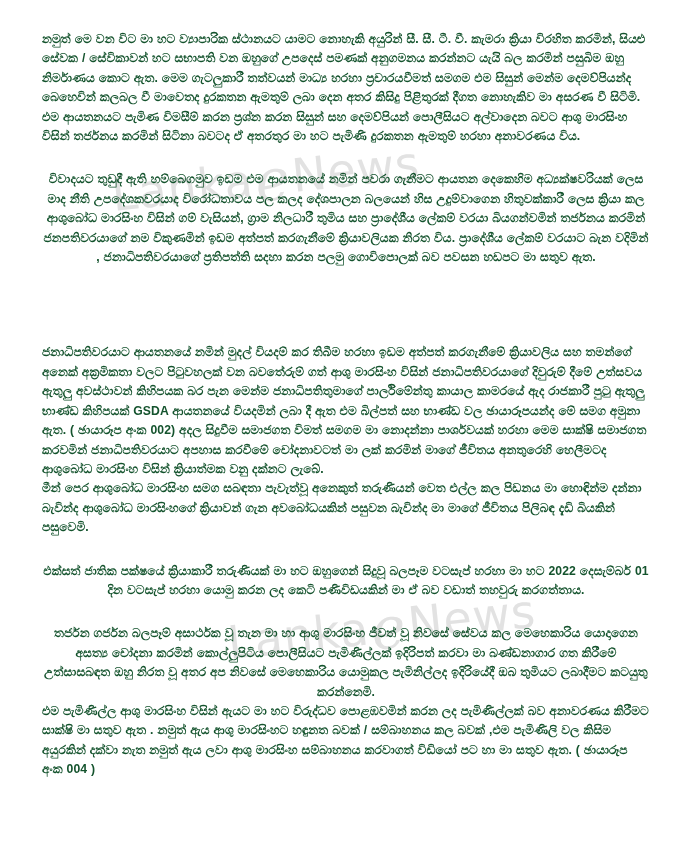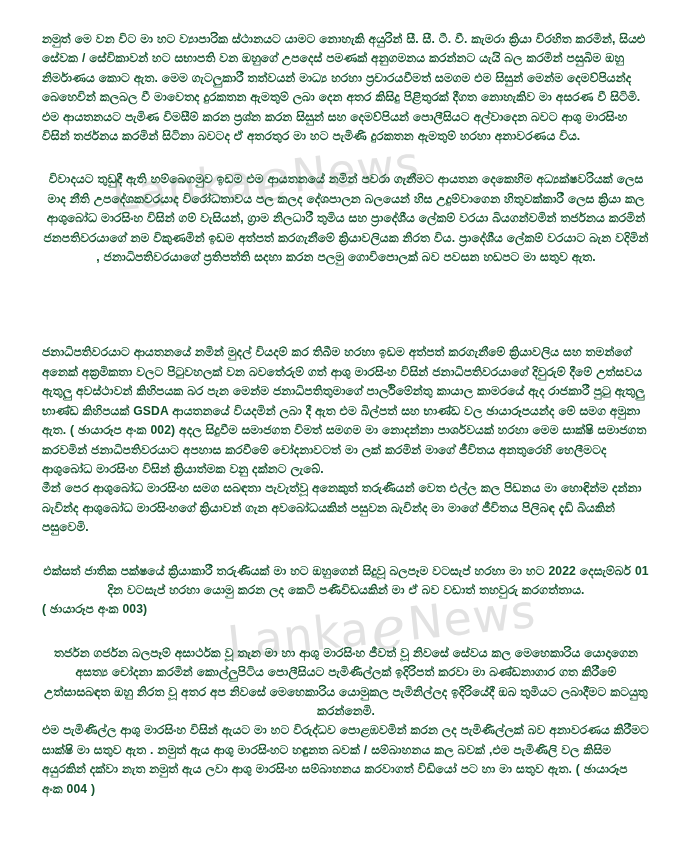--- a/index.html
+++ b/index.html
@@ -79,18 +79,17 @@
   <div class="watermark" id="watermark-bottom">
     <span>Lanka</span><span class="wm-e">e</span><span>News</span>
   </div>
 
   <article id="article">
     <p class="para">නමුත් මෙ වන විට මා හට ව්‍යාපාරික ස්ථානයට යාමට නොහැකි අයුරින්  සී. සී. ටී. වී. කැමරා ක්‍රියා විරහිත කරමින්, සියළු සේවක / සේවිකාවන් හට සභාපති වන ඔහුගේ උපදෙස් පමණක් අනුගමනය කරන්නට යැයි බල කරමින් පසුබිම ඔහු නිර්මාණය කොට ඇත. මෙම ගැටලුකාරී තත්වයන් මාධ්‍ය හරහා ප්‍රචාරයවීමත් සමගම එම සිසුන් මෙන්ම දෙමව්පියන්ද බෙහෙවින් කලබල වී මාවෙතද දුරකතන ඇමතුම් ලබා දෙන අතර කිසිදු පිළිතුරක් දීගත නොහැකිව මා අසරණ වී සිටිමි. එම ආයතනයට පැමිණ විමසීම් කරන ප්‍රශ්න කරන සිසුන් සහ දෙමව්පියන් පොලීසියට අල්වාදෙන බවට ආශු මාරසිංහ විසින් තර්ජනය කරමින් සිටිනා බවටද ඒ අතරතුර මා හට පැමිණි දුරකතන ඇමතුම් හරහා අනාවරණය විය.</p>
     <p class="para gap-md">විවාදයට තුඩුදී ඇති හම්බෙගමුව ඉඩම එම ආයතනයේ නමින් පවරා ගැනීමට ආයතන දෙකෙහිම අධ්‍යක්ෂවරියක් ලෙස මාද නීති උපදේශකවරයාද විරෝධතාවය පල කලද දේශපාලන බලයෙන් හිස උදුම්වාගෙන හිතුවක්කාරී ලෙස ක්‍රියා කල ආශුබෝධ  මාරසිංහ විසින් ගම් වැසියන්, ග්‍රාම නිලධාරී තුමිය සහ ප්‍රාදේශීය ලේකම් වරයා බියගන්වමින් තර්ජනය කරමින් ජනපතිවරයාගේ නම විකුණමින් ඉඩම අත්පත් කරගැනීමේ ක්‍රියාවලියක නිරත විය. ප්‍රාදේශීය ලේකම් වරයාට බැන වදිමින් , ජනාධිපතිවරයාගේ ප්‍රතිපත්ති සදහා කරන පලමු ගොවිපොලක් බව පවසන හඩපට මා සතුව ඇත.</p>
     <p class="para gap-xl">ජනාධිපතිවරයාට ආයතනයේ නමින් මුදල් වියදම් කර තිබීම හරහා ඉඩම අත්පත් කරගැනීමේ ක්‍රියාවලිය සහ තමන්ගේ අනෙක් අක්‍රමිකතා වලට පිටුවහලක් වන බවතේරුම් ගත් ආශු මාරසිංහ විසින් ජනාධිපතිවරයාගේ දිවුරුම් දීමේ උත්සවය ඇතුලු අවස්ථාවන් කිහිපයක බර පැන මෙන්ම ජනාධිපතිතුමාගේ පාර්ලිමේන්තු කායාල කාමරයේ ඇද රාජකාරී පුටු ඇතුලු භාණ්ඩ කිහිපයක් GSDA ආයතනයේ වියදමින් ලබා දී ඇත එම බිල්පත් සහ භාණ්ඩ වල ඡායාරූපයන්ද මේ සමග අමුනා ඇත. ( ඡායාරූප අංක 002) අදල සිදුවීම සමාජගත විමත් සමගම මා නොදන්නා පාර්ශවයක් හරහා මෙම සාක්ෂි සමාජගත කරවමින් ජනාධිපතිවරයාට අපහාස කරවීමේ චෝදනාවටත් මා ලක් කරමින් මාගේ ජීවිතය අනතුරෙහි හෙලීමටද ආශුබෝධ  මාරසිංහ විසින් ක්‍රියාත්මක වනු දක්නට ලැබේ.</p>
     <p class="para gap-sm">මීන් පෙර ආශුබෝධ  මාරසිංහ සමග සබඳතා පැවැත්වූ අනෙකුත් තරුණියන් වෙත එල්ල කල පිඩනය මා හොඳින්ම දන්නා බැවින්ද ආශුබෝධ  මාරසිංහගේ ක්‍රියාවන් ගැන අවබෝධයකින් පසුවන බැවින්ද මා මාගේ ජීවිතය පිලිබඳ දැඩි බියකින් පසුවෙමි.</p>
     <p class="para gap-md">එක්සත් ජාතික පක්ෂයේ ක්‍රියාකාරී තරුණියක් මා හට ඔහුගෙන් සිදුවූ බලපෑම වටසැප් හරහා මා හට 2022 දෙසැම්බර් 01 දින වටසැප් හරහා යොමු කරන ලද කෙටි පණිවිඩයකින් මා ඒ බව වඩාත් තහවුරු කරගත්තාය.</p>
-    <p class="para gap-sm">( ඡායාරූප අංක 003)</p>
     <p class="para gap-md">තර්ජන ගර්ජන බලපෑම් අසාර්ථක වූ තැන මා හා ආශු මාරසිංහ ජීවත් වූ නිවසේ සේවය කල මෙහෙකාරිය යොදාගෙන අසත්‍ය චෝදනා කරමින් කොල්ලුපිටිය පොලීසියට  පැමිණිල්ලක් ඉදිරිපත් කරවා මා බණ්ඩනාගාර ගත කිරීමේ උත්සාසබඳත ඔහු නිරත වූ අතර අප නිවසේ මෙහෙකාරිය යොමුකල පැමිනිල්ලද ඉදිරියේදී ඔබ තුමියට ලබාදීමට කටයුතු කරන්නෙමි.</p>
     <p class="para gap-sm">එම පැමිණිල්ල ආශු මාරසිංහ විසින් ඇයට මා හට  විරුද්ධව පොළඹවමින් කරන ලද පැමිණිල්ලක් බව අනාවරණය කිරීමට සාක්ෂි මා සතුව ඇත . නමුත් ඇය ආශු මාරසිංහට  හඳුනත බවක් / සම්බාහනය කල බවක් ,එම පැමිණිලි වල කිසිම අයුරකින් දක්වා නැත  නමුත් ඇය ලවා ආශු මාරසිංහ සම්බාහනය කරවාගත් විඩියෝ පට හා මා සතුව ඇත. ( ඡායාරූප අංක 004 )</p>
   </article>
 
 </div>
 
 </body></html>

